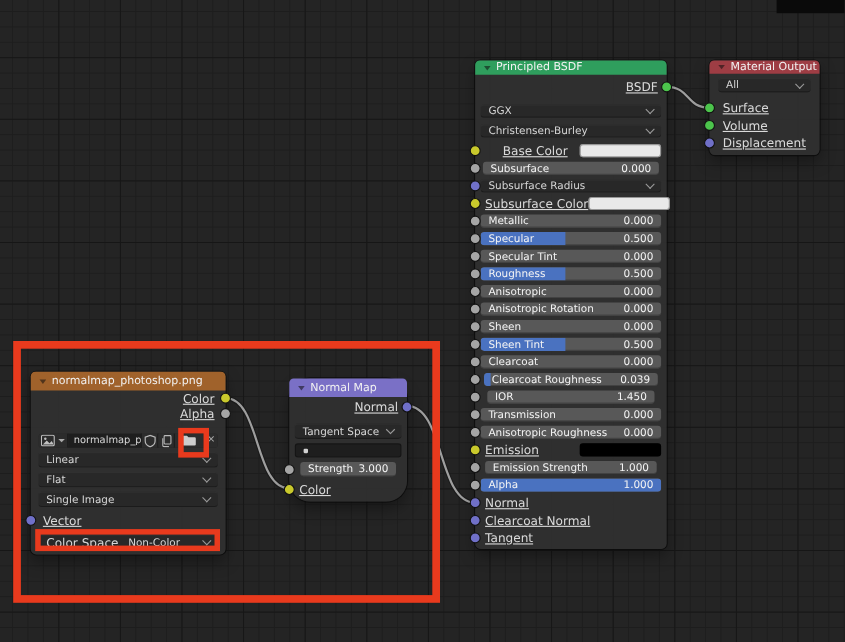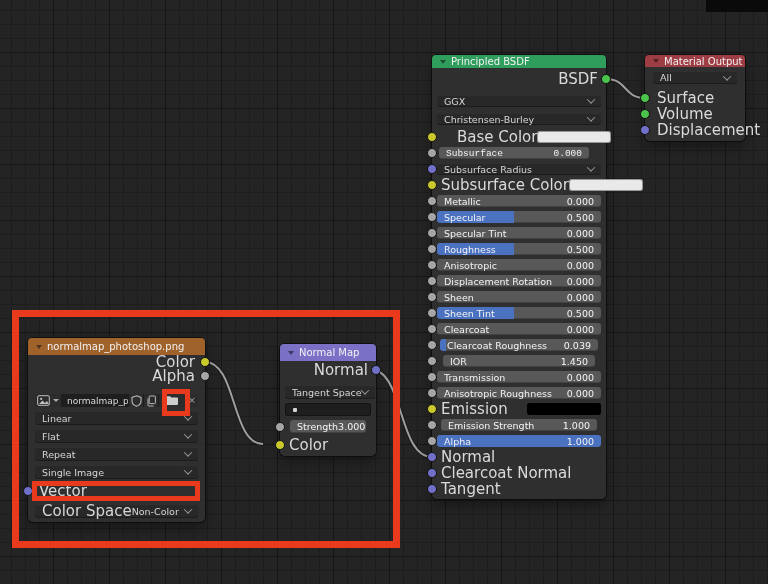--- a/index.html
+++ b/index.html
@@ -19,21 +19,21 @@
   .topbar{position:absolute;top:0;right:0;z-index:2;background:#0a0a0a;}
 
   .node{position:absolute;z-index:10;background:rgba(47,47,47,.97);border-radius:5px;
         box-shadow:0 0 0 1px rgba(12,12,12,.85),0 6px 14px rgba(0,0,0,.35);}
   .node-header{height:17px;border-radius:4px 4px 0 0;display:flex;align-items:center;gap:5px;
         padding:0 8px;color:#f2f2f2;font-size:10px;white-space:nowrap;overflow:hidden;}
   .tri{flex:0 0 auto;width:0;height:0;border-left:3.5px solid transparent;
         border-right:3.5px solid transparent;border-top:4.5px solid rgba(15,15,15,.55);}
   .nbody{position:relative;}
   .row{position:relative;display:flex;align-items:center;}
-  .lbl{font-size:15px;color:#dadada;white-space:nowrap;}
+  .lbl{font-size:11px;color:#dadada;white-space:nowrap;text-decoration:underline;}
   .row.out{justify-content:flex-end;padding-right:3px;}
   .row.in .lbl{padding-left:4px;}
   .sock{position:absolute;z-index:12;width:8px;height:8px;border-radius:50%;
         border:1px solid #121212;top:50%;margin-top:-5px;}
   .sock.l{left:calc(-1 * var(--so));}
   .sock.r{right:calc(-1 * var(--so));}
 
   .dd{flex:1;height:100%;background:#282828;border-radius:3px;display:flex;align-items:center;
       padding:0 7px;color:#d6d6d6;font-size:9.5px;
       box-shadow:inset 0 -1px 0 rgba(0,0,0,.3),inset 0 1px 0 rgba(255,255,255,.04);}
@@ -132,44 +132,38 @@
           </div>
         </div>
         <div class="row dropdown" style="height: 14px; margin-top: 4px;">
           <div class="dd">
             <span class="val">Flat</span>
             <span class="chev"></span>
           </div>
         </div>
         <div class="row dropdown" style="height: 14px; margin-top: 4px;">
           <div class="dd">
-            <span class="val">Repeat</span>
-            <span class="chev"></span>
-          </div>
-        </div>
-        <div class="row dropdown" style="height: 14px; margin-top: 4px;">
-          <div class="dd">
             <span class="val">Single Image</span>
             <span class="chev"></span>
           </div>
         </div>
         <div class="row input in" style="height: 14px; margin-top: 5px;">
           <span class="lbl">Vector</span>
           <span class="sock l" style="background: rgb(112, 112, 200);"></span>
         </div>
         <div class="row split" style="height: 14px; margin-top: 6px;">
           <div class="dd">
             <span class="lbl" style="flex: 0 0 50%; color: rgb(214, 214, 214);">Color Space</span>
             <span class="val">Non-Color</span>
             <span class="chev"></span>
           </div>
         </div>
       </div>
     </div>
-    <div class="node" style="left: 280px; top: 344px; width: 96px; --so: 10px;">
+    <div class="node" style="left: 263px; top: 344px; width: 107px; border-radius: 19px; --so: 10px;">
       <div class="node-header" style="background: rgb(122, 112, 198);">
         <span class="tri"></span>
         <span>Normal Map</span>
       </div>
       <div class="nbody" style="padding: 0px 5px 4px;">
         <div class="row output out" style="height: 14px; margin-top: 2px;">
           <span class="lbl">Normal</span>
           <span class="sock r" style="background: rgb(112, 112, 200);"></span>
         </div>
         <div class="row dropdown" style="height: 14px; margin-top: 8px;">
@@ -217,21 +211,21 @@
             <span class="val">Christensen-Burley</span>
             <span class="chev"></span>
           </div>
         </div>
         <div class="row colorfield" style="height: 12px; margin-top: 6px;">
           <span class="lbl" style="padding-left: 20px;">Base Color</span>
           <div class="swatch" style="background: rgb(233, 233, 233);"></div>
           <span class="sock l" style="background: rgb(201, 201, 44);"></span>
         </div>
         <div class="row slider" style="height: 12px; margin-top: 4px;">
-          <div class="sl" style="margin-left: 2px; margin-right: 12px; font-family: Liberation Mono, monospace;">
+          <div class="sl" style="margin-left: 2px; margin-right: 2px;">
             <span class="slbl">Subsurface</span>
             <span class="sval">0.000</span>
           </div>
           <span class="sock l" style="background: rgb(165, 165, 165);"></span>
         </div>
         <div class="row dropdown" style="height: 12px; margin-top: 4px;">
           <div class="dd">
             <span class="val">Subsurface Radius</span>
             <span class="chev"></span>
           </div>
@@ -274,21 +268,21 @@
         </div>
         <div class="row slider" style="height: 12px; margin-top: 4px;">
           <div class="sl">
             <span class="slbl">Anisotropic</span>
             <span class="sval">0.000</span>
           </div>
           <span class="sock l" style="background: rgb(165, 165, 165);"></span>
         </div>
         <div class="row slider" style="height: 12px; margin-top: 4px;">
           <div class="sl">
-            <span class="slbl">Displacement Rotation</span>
+            <span class="slbl">Anisotropic Rotation</span>
             <span class="sval">0.000</span>
           </div>
           <span class="sock l" style="background: rgb(165, 165, 165);"></span>
         </div>
         <div class="row slider" style="height: 12px; margin-top: 4px;">
           <div class="sl">
             <span class="slbl">Sheen</span>
             <span class="sval">0.000</span>
           </div>
           <span class="sock l" style="background: rgb(165, 165, 165);"></span>

